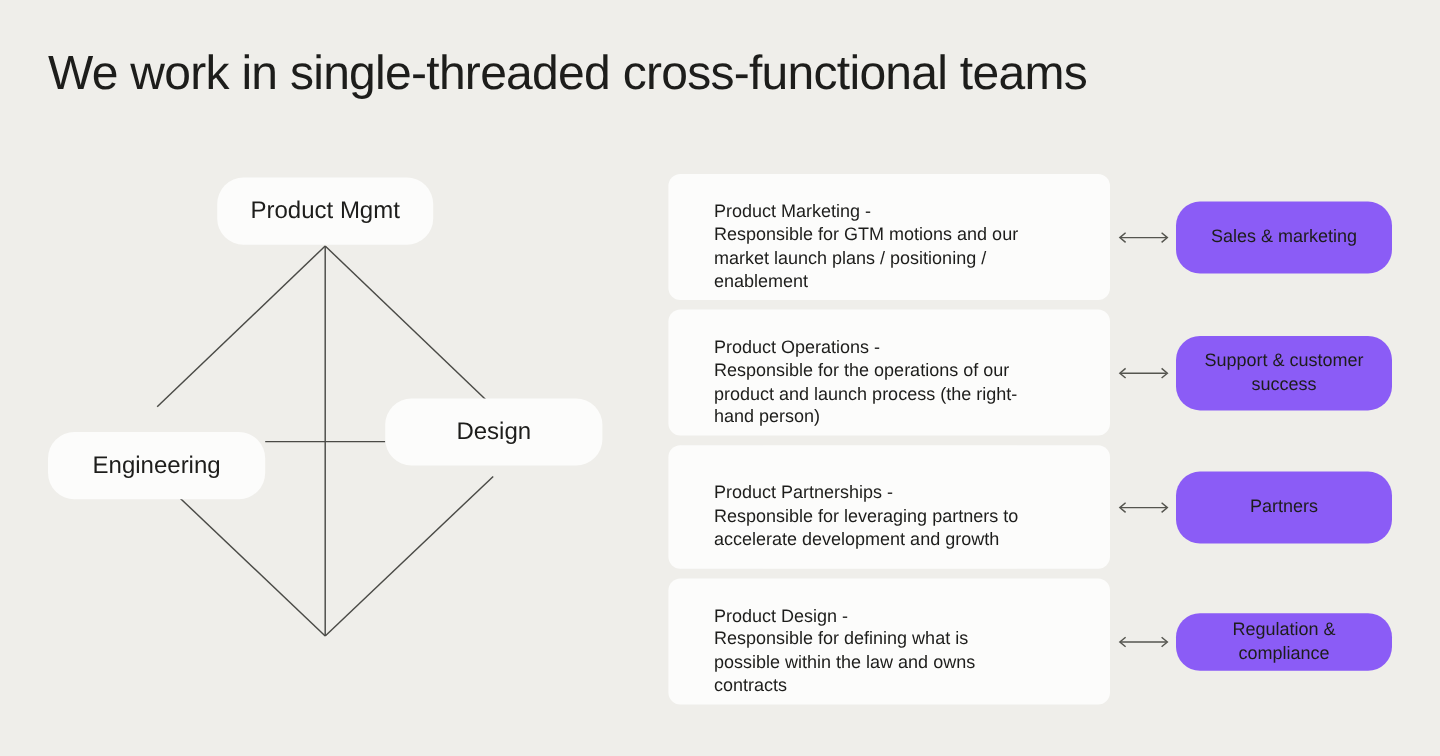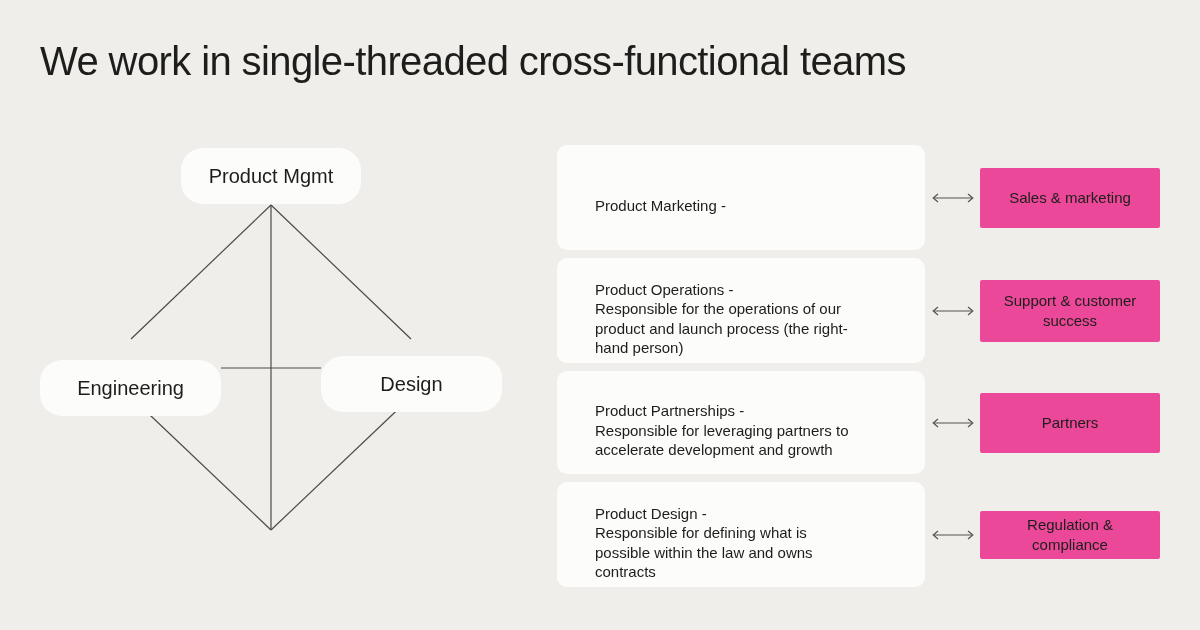--- a/index.html
+++ b/index.html
@@ -64,21 +64,21 @@
     justify-content: center;
     text-align: center;
     font-size: 20px;
     line-height: 26px;
     color: #1d1d1b;
     z-index: 2;
   }
 
   .node-top    { left: 181px; top: 28px;  width: 180px; height: 56px; }
   .node-left   { left: 40px;  top: 220px; width: 181px; height: 56px; margin-top: 20px; }
-  .node-right  { left: 321px; top: 236px; width: 181px; height: 56px; }
+  .node-right  { left: 321px; top: 212px; width: 181px; height: 56px; }
   .node-bottom { left: 181px; top: 411px; width: 180px; height: 56px; }
 
   
   .rows {
     position: absolute;
     left: 557px;
     top: 145px;
     width: 603px;
   }
 
@@ -112,22 +112,22 @@
     display: flex;
     align-items: center;
     justify-content: center;
     flex: 0 0 55px;
   }
 
   .connector svg { display: block; }
 
   .partner-card {
     width: 180px;
-    background: #ec4899;
-    border-radius: 2px;
+    background: #8b5cf6;
+    border-radius: 20px;
     display: flex;
     align-items: center;
     justify-content: center;
     text-align: center;
     font-size: 15px;
     line-height: 20px;
     color: #1d1d1b;
     white-space: pre-line;
   }
 
@@ -179,20 +179,23 @@
 
     <div class="node node-right">Design</div>
 
   </div>
 
   <div class="rows">
 
     <div class="row row-1">
       <div class="desc-card">
         <div class="desc-text">Product Marketing -</div>
+        <div class="desc-text">Responsible for GTM motions and our
+market launch plans / positioning /
+enablement</div>
       </div>
       <div class="connector">
         <svg width="46" height="12" viewBox="0 0 46 12">
           <line x1="4" y1="6" x2="42" y2="6" stroke="#55554f" stroke-width="1.2"></line>
           <polyline points="8,2 3.2,6 8,10" fill="none" stroke="#55554f" stroke-width="1.2"></polyline>
           <polyline points="38,2 42.8,6 38,10" fill="none" stroke="#55554f" stroke-width="1.2"></polyline>
         </svg>
       </div>
       <div class="partner-wrap">
         <div class="partner-card">Sales &amp; marketing</div>

